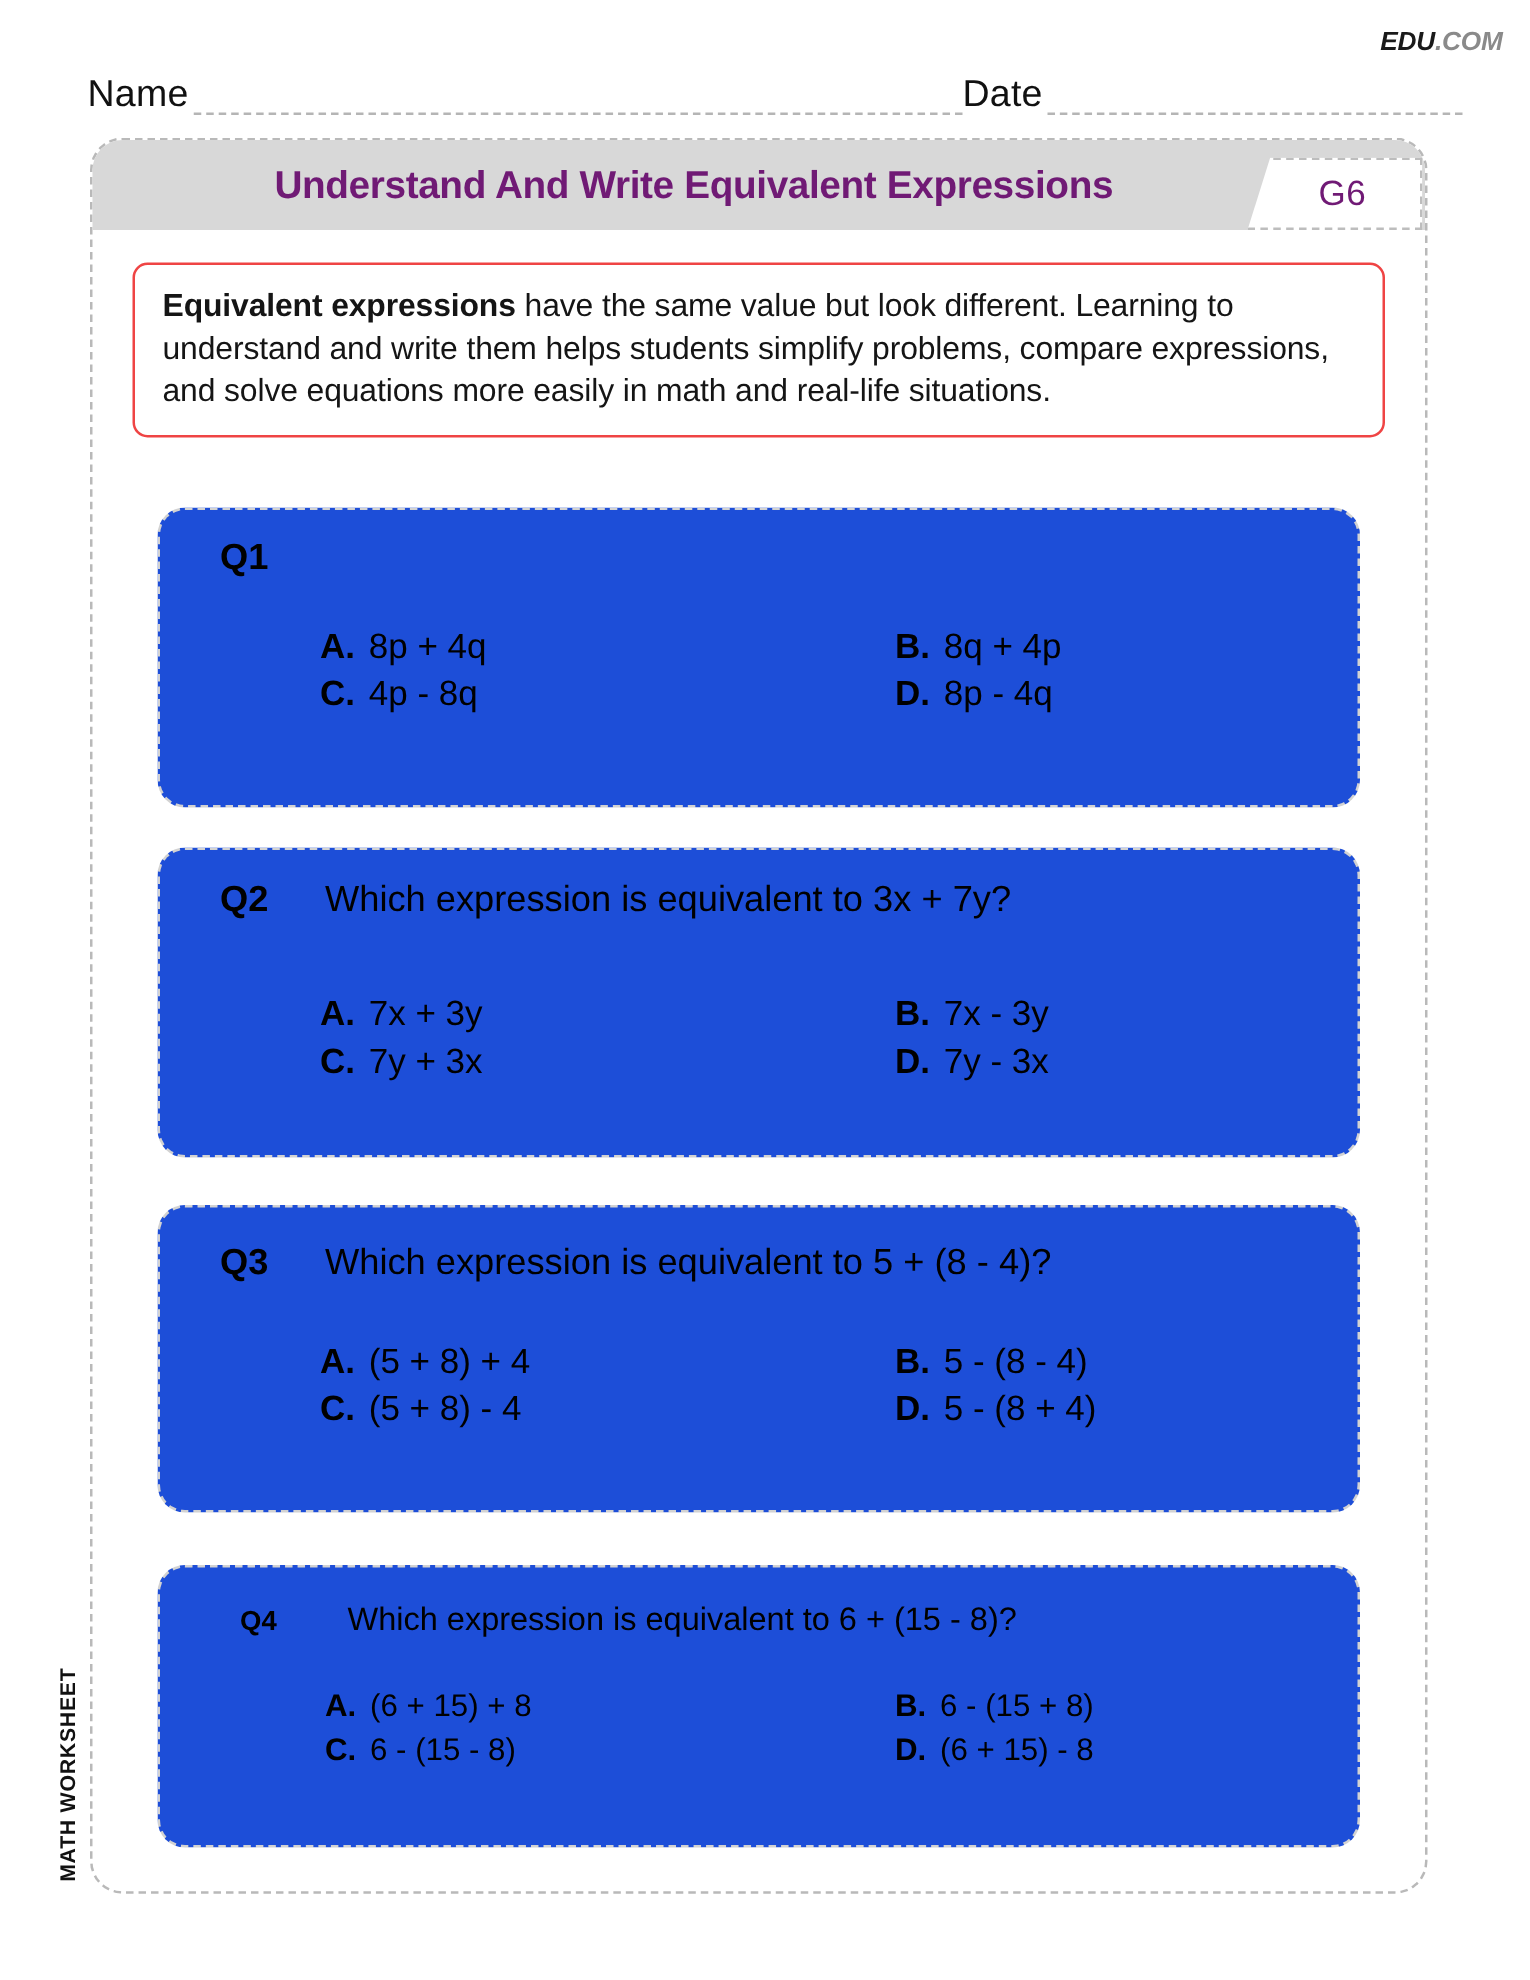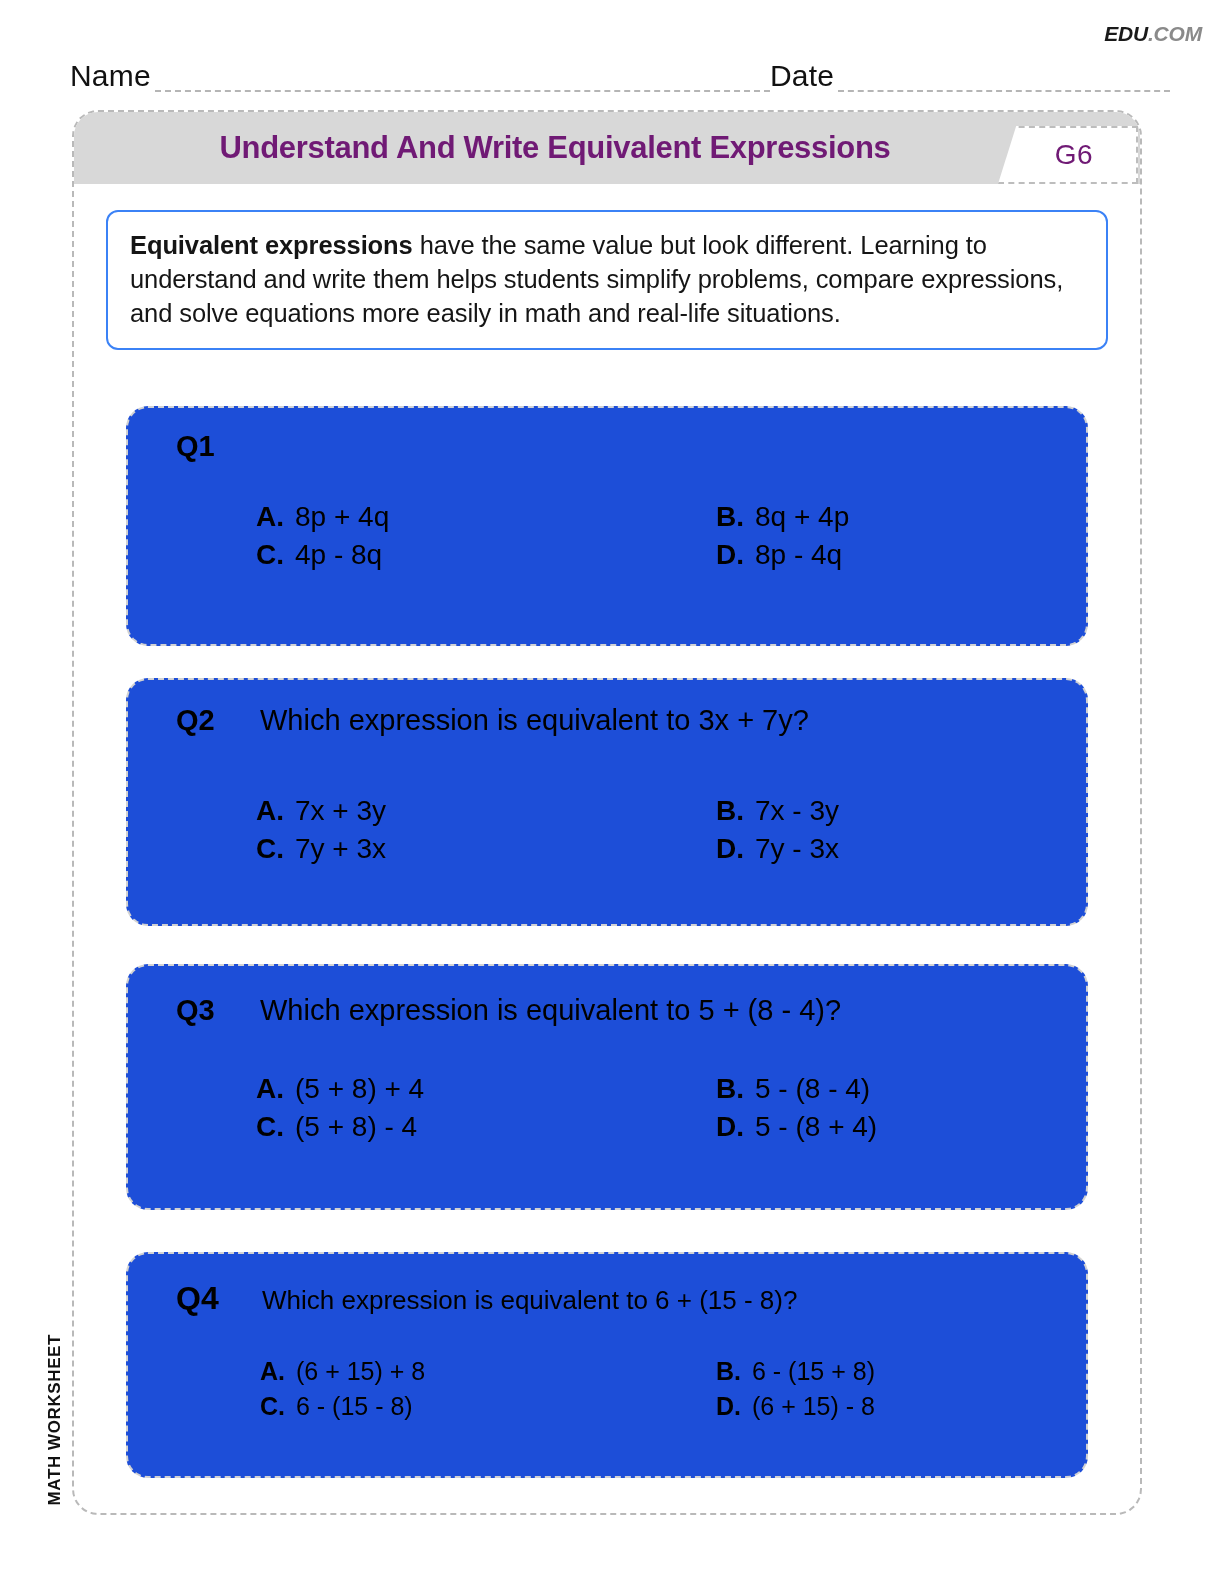--- a/index.html
+++ b/index.html
@@ -142,21 +142,21 @@
     white-space: nowrap;
   }
 
   
   .intro {
     position: absolute;
     left: 32px;
     top: 98px;
     width: 1002px;
     box-sizing: border-box;
-    border: 2px solid #3b82f6;
+    border: 2px solid #ef4444;
     border-radius: 12px;
     background: #fff;
     padding: 16px 20px 18px 22px;
   }
   .intro p {
     margin: 0;
     font-size: 25.5px;
     line-height: 34px;
     color: #151515;
     letter-spacing: -0.1px;
@@ -211,21 +211,21 @@
   #qcard-2 .qnum { width: 84px; }
   #qcard-2 .opts { margin: 58px 0 0 128px; font-size: 28px; }
 
   #qcard-3 { top: 852px; height: 246px; }
   #qcard-3 .qhead { padding: 28px 0 0 48px; font-size: 29px; }
   #qcard-3 .qnum { width: 84px; }
   #qcard-3 .opts { margin: 46px 0 0 128px; font-size: 28px; }
 
   #qcard-4 { top: 1140px; height: 226px; }
   #qcard-4 .qhead { padding: 26px 0 0 48px; font-size: 26px; }
-  #qcard-4 .qnum { width: 86px; font-size: 32px; }
+  #qcard-4 .qnum { width: 86px; font-size: 22px; margin-left: 16px; }
   #qcard-4 .opts { margin: 40px 0 0 132px; font-size: 25px; grid-template-columns: 456px 1fr; }
 </style>
 </head>
 <body>
 
 <div class="brand">
   <span class="edu">EDU</span><span class="com">.COM</span>
 </div>
 
 <div class="idrow">

